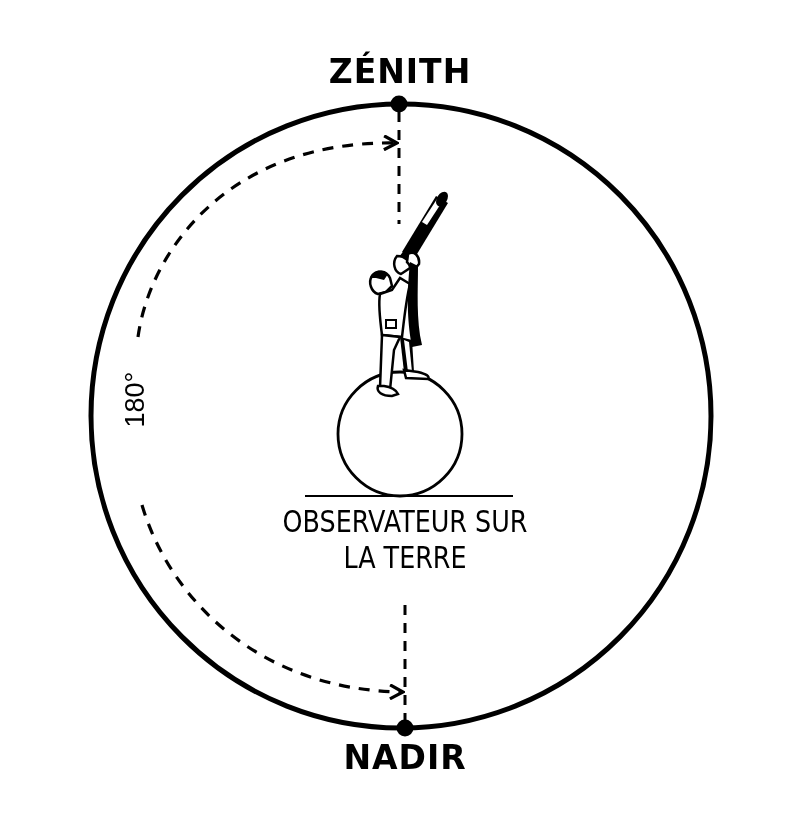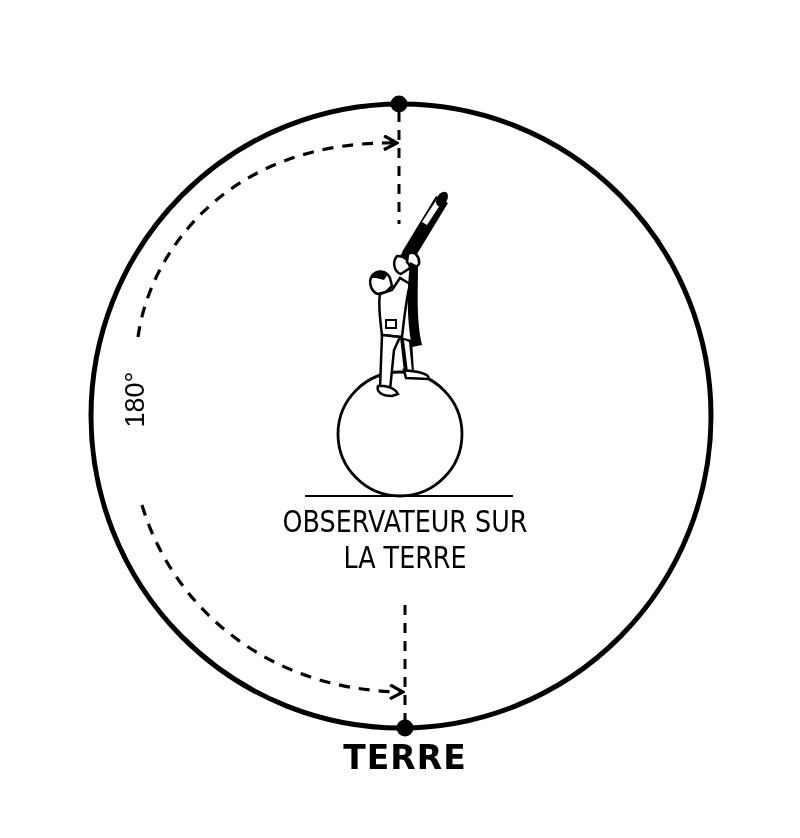--- a/index.html
+++ b/index.html
@@ -117,22 +117,23 @@
       <path d="M382,335 L380,388 L390,390 L394,350 L400,337 Z" fill="#fff" stroke="#000" stroke-width="2.5"></path>
 
       <path d="M400,337 L404,372 L414,372 L412,340 Z" fill="#000"></path>
       <path d="M404,340 L408,372 L412,372 L409,342 Z" fill="#fff"></path>
 
       <path d="M378,386 C376,392 382,396 392,396 L398,394 C396,390 392,387 384,386 Z" fill="#fff" stroke="#000" stroke-width="2.5"></path>
       <path d="M404,370 L418,372 C426,374 430,376 428,379 L406,378 Z" fill="#fff" stroke="#000" stroke-width="2.5"></path>
     </g>
   </svg>
 
+  <div class="label label-zenith">ZÉNITH</div>
 
-  <div class="label label-nadir">TERRE</div>
+  <div class="label label-nadir">NADIR</div>
 
   <div class="label label-observer">
     <div>OBSERVATEUR SUR</div>
     <div>LA TERRE</div>
   </div>
 
   <div class="label label-angle">180°</div>
 </div>
 
 </body></html>

